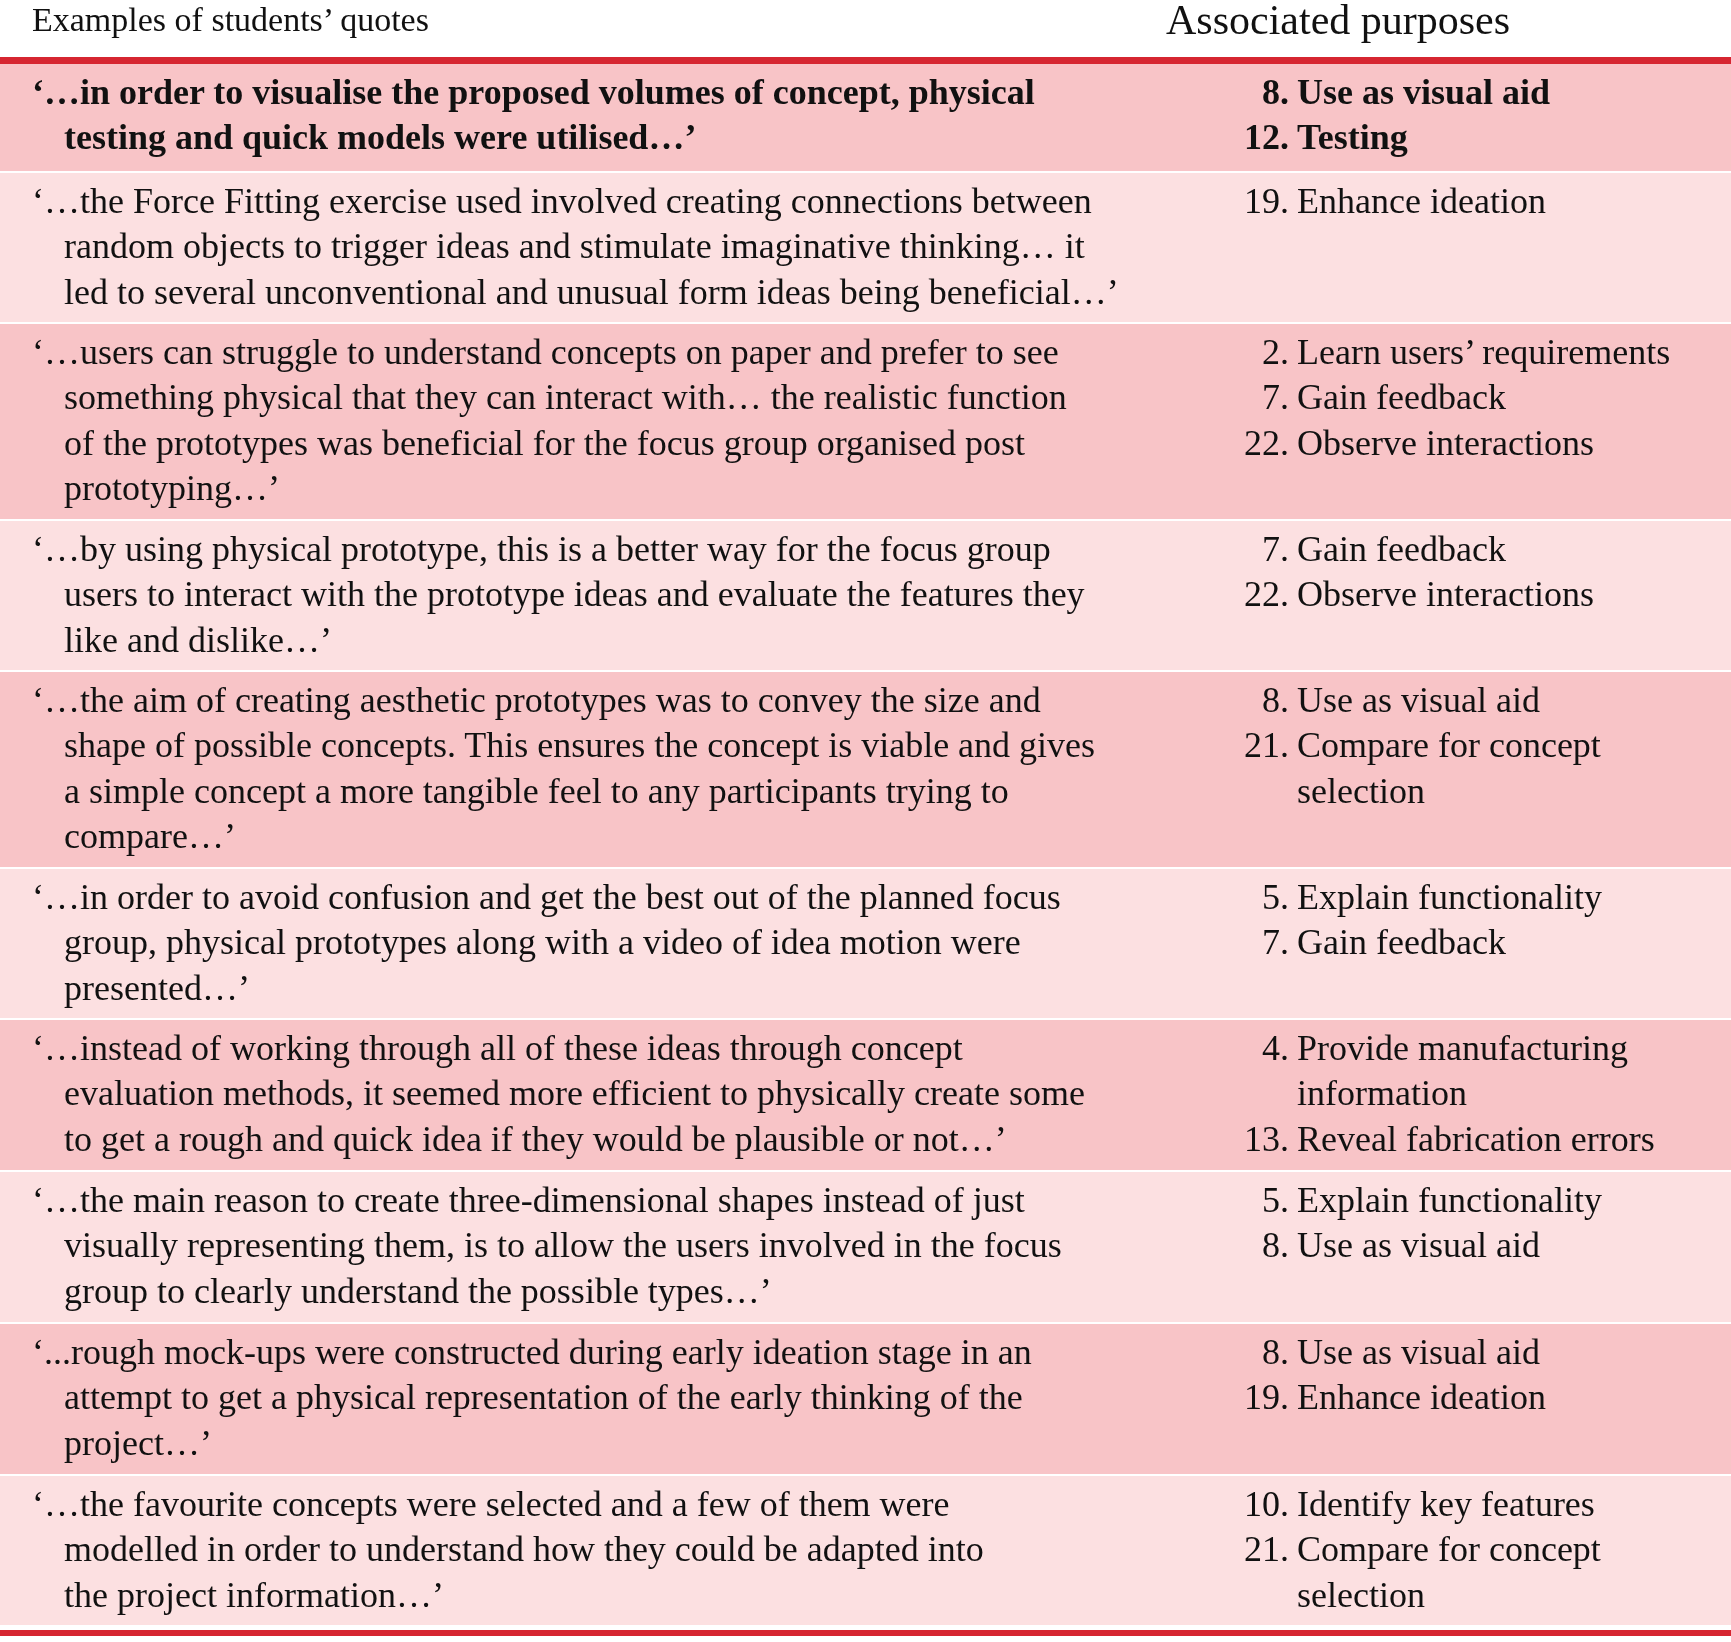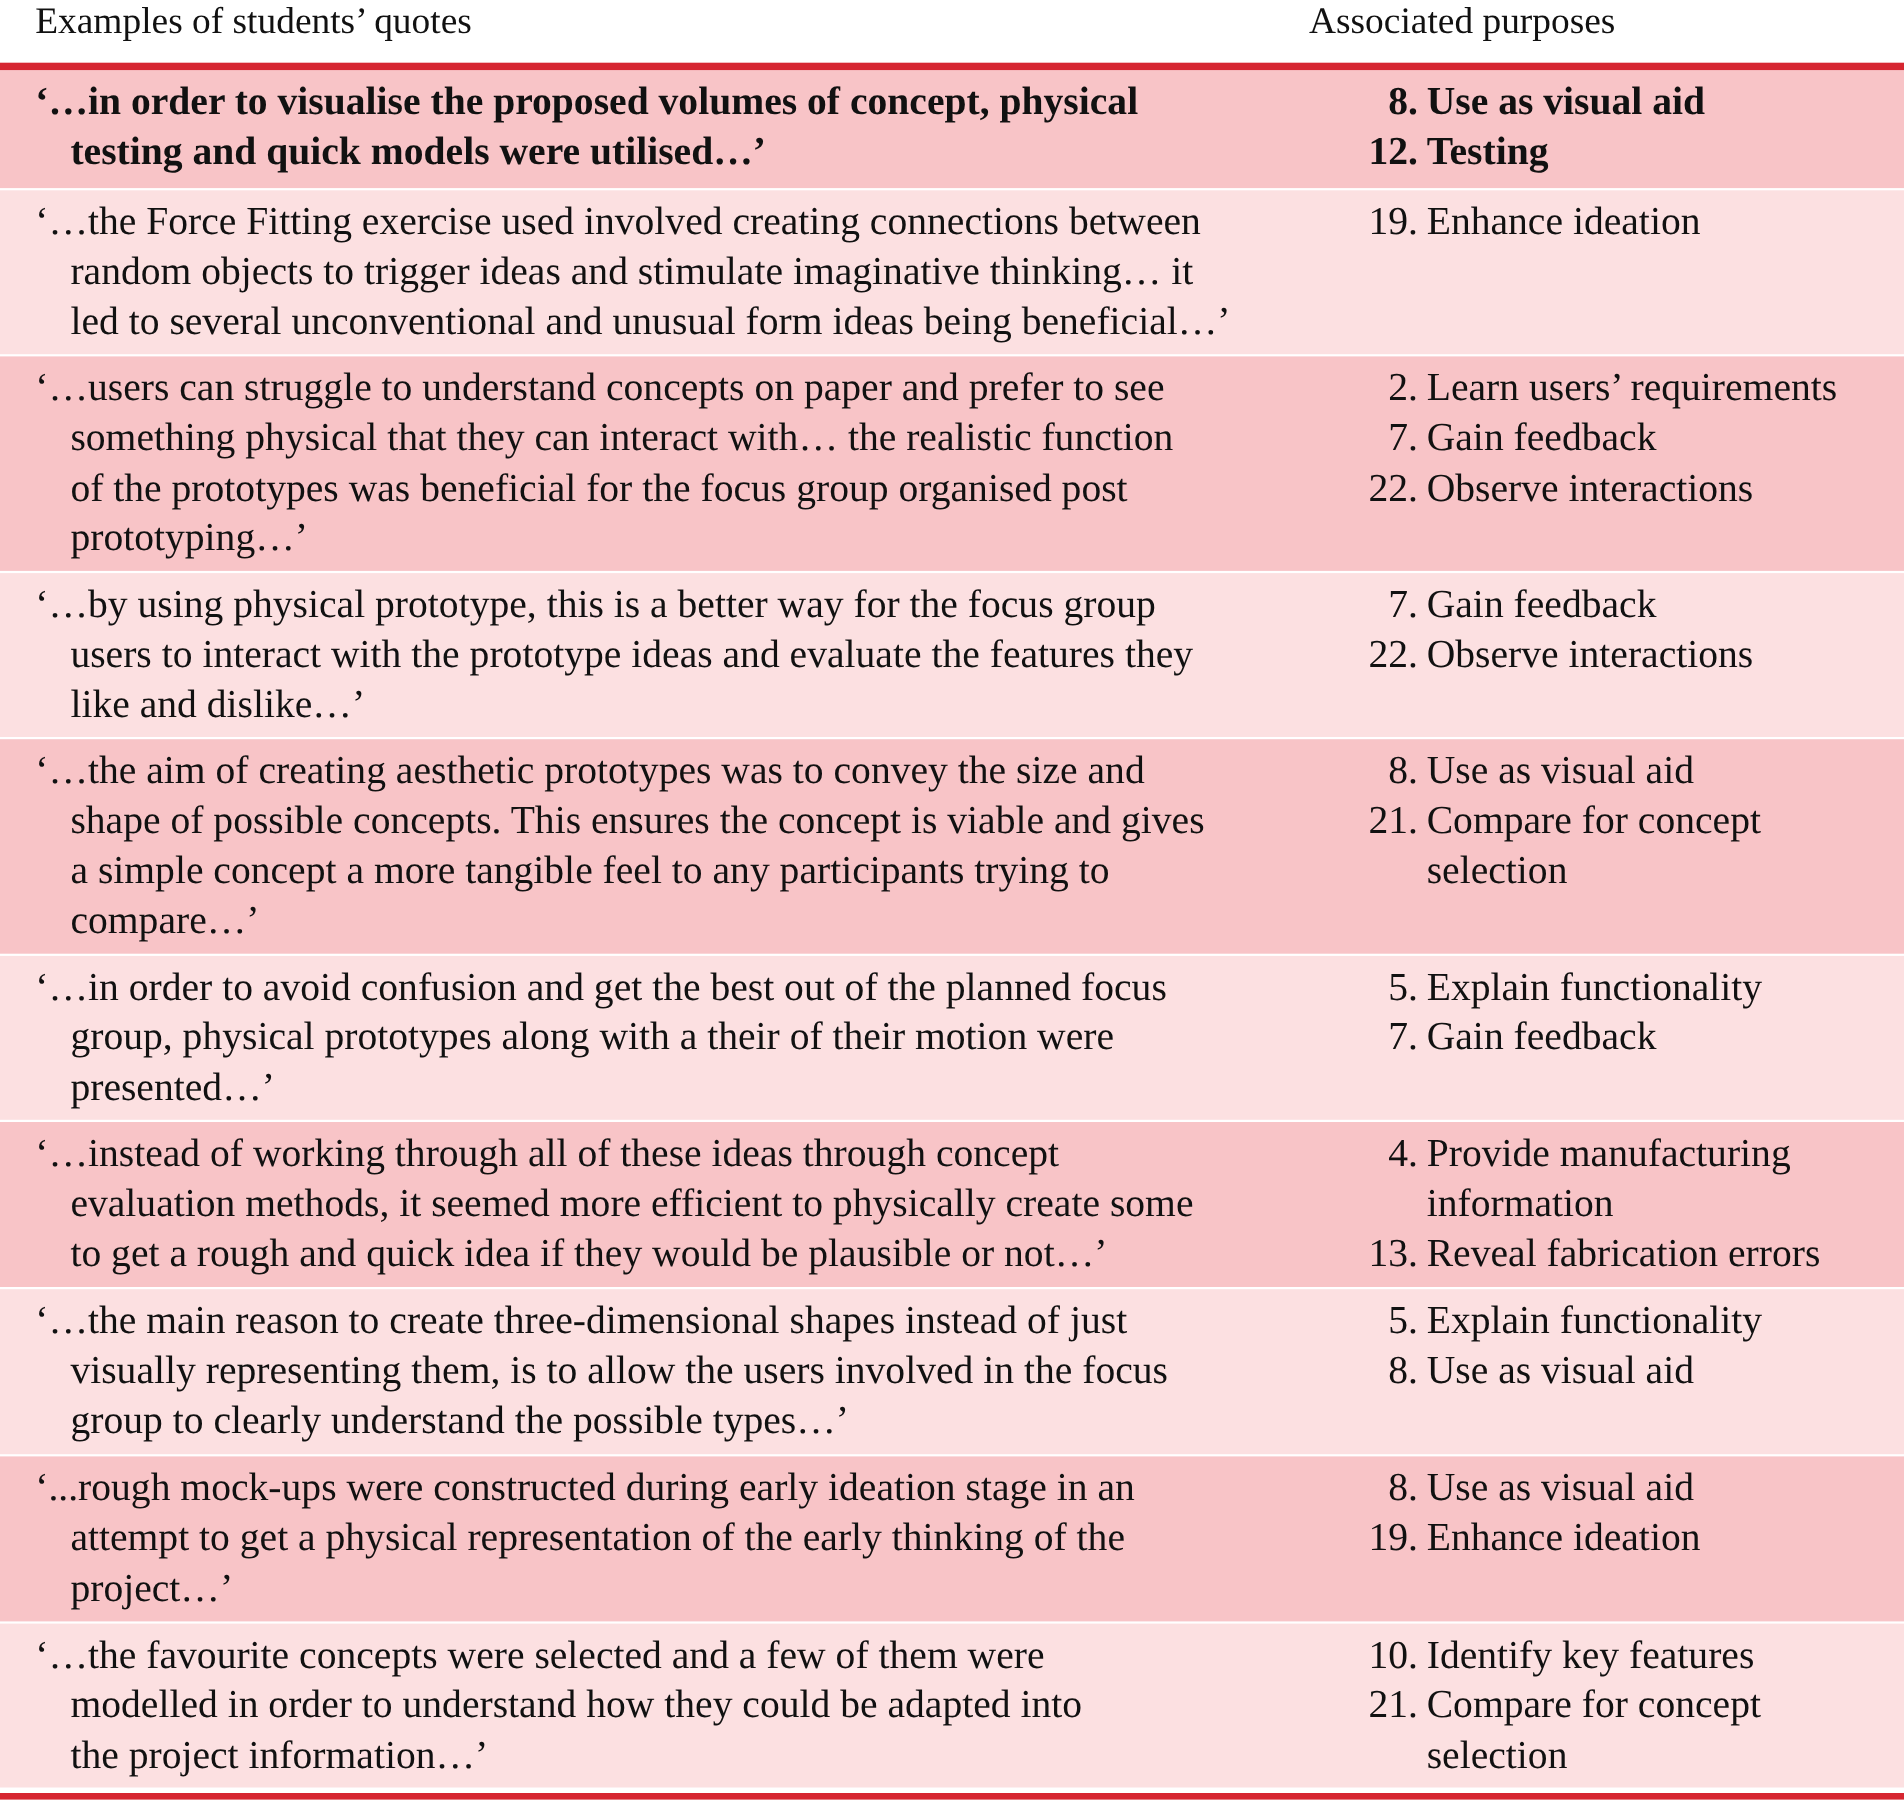--- a/index.html
+++ b/index.html
@@ -1,20 +1,20 @@
 <!DOCTYPE html>
 <html><head>
 <meta charset="utf-8">
 <style>
   html, body { margin: 0; padding: 0; background: #ffffff; }
   body { width: 1731px; height: 1642px; position: relative; overflow: hidden;
          font-family: "Liberation Serif", "DejaVu Serif", serif; color: #111; }
   .hdr { position: absolute; top: 0; left: 0; width: 1731px; height: 57px; }
   .hdr .c1 { position: absolute; left: 32px; top: 0px; font-size: 34px; line-height: 40px; }
-  .hdr .c2 { position: absolute; left: 1190px; top: 0px; font-size: 34px; line-height: 40px; }
+  .hdr .c2 { position: absolute; left: 1166px; top: 0px; font-size: 42px; line-height: 40px; }
   .rule { position: absolute; left: 0; width: 1731px; background: #d62631; }
   .rule.top { top: 57px; height: 7px; }
   .rule.bottom { top: 1630px; height: 6px; }
   .rows { position: absolute; top: 64px; left: 0; width: 1731px; }
   .row { position: absolute; left: 0; width: 1731px; box-sizing: border-box; }
   .row.dark { background: #f8c4c7; }
   .row.light { background: #fce0e1; }
   .quote { position: absolute; left: 32px; top: 6px; width: 1170px;
            font-size: 36px; line-height: 45.3px; }
   .quote .ln { display: block; white-space: nowrap; }
@@ -139,21 +139,21 @@
           <span class="txt">
             <span class="ln">Compare for concept</span>
             <span class="ln">selection</span>
           </span>
         </div>
       </div>
     </div>
     <div class="row light" style="top: 805px; height: 149px;">
       <div class="quote">
         <span class="ln">‘…in order to avoid confusion and get the best out of the planned focus</span>
-        <span class="ln indent">group, physical prototypes along with a their of their motion were</span>
+        <span class="ln indent">group, physical prototypes along with a video of idea motion were</span>
         <span class="ln indent">presented…’</span>
       </div>
       <div class="purposes">
         <div class="purpose">
           <span class="num">5.</span>
           <span class="txt">
             <span class="ln">Explain functionality</span>
           </span>
         </div>
         <div class="purpose">

